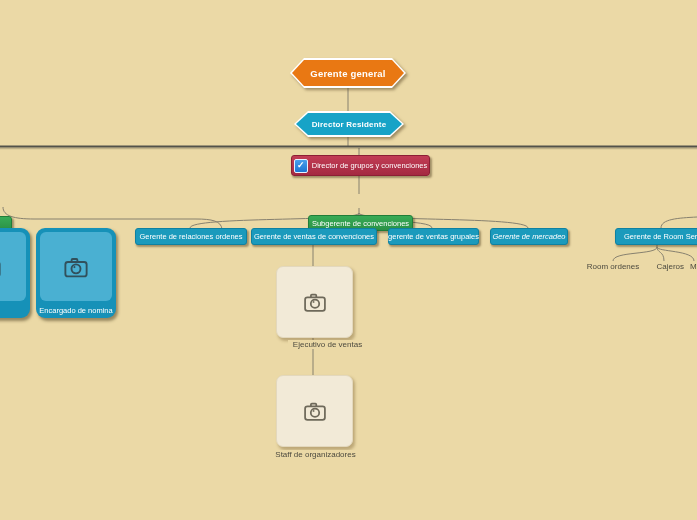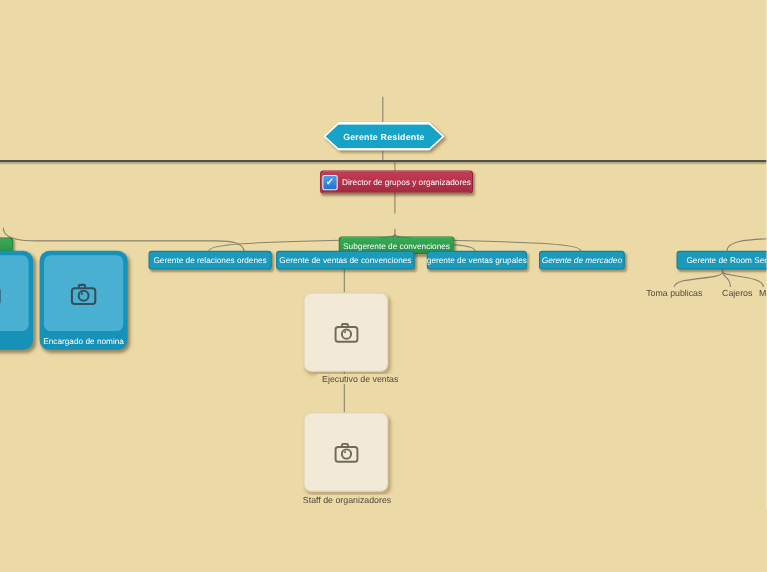--- a/index.html
+++ b/index.html
@@ -61,30 +61,35 @@
       <path d="M697,217 C678,218 661,219 661,228"></path>
       <path d="M657,243 L657,247"></path>
       <path d="M657,247 C657,255 613,251 613,261"></path>
       <path d="M657,247 C657,253 664,251 664,261"></path>
       <path d="M657,247 C657,252 694,250 694,261"></path>
     </g>
     <line x1="0" y1="146.5" x2="697" y2="146.5" stroke="#52524a" stroke-width="2"></line>
     <line x1="0" y1="148.5" x2="697" y2="148.5" stroke="rgba(0,0,0,0.18)" stroke-width="1.5"></line>
   </svg>
 
+  <div class="node hex-wrap" style="left:290px;top:58px;width:116px;height:30px;">
+    <div class="hex-outer">
+      <div class="hex-inner" style="background:#e97813;font-size:9.5px;">Gerente general</div>
+    </div>
+  </div>
 
   <div class="node hex-wrap" style="left:294px;top:111px;width:110px;height:26px;">
     <div class="hex-outer">
-      <div class="hex-inner" style="background:#17a3c7;font-size:8px;">Gerente Residente</div>
+      <div class="hex-inner" style="background:#17a3c7;font-size:8px;">Director Residente</div>
     </div>
   </div>
 
   <div class="node badge red" style="left:291px;top:155px;width:137px;height:19px;">
     <span class="checkbox">✓</span>
-    <span>Director de grupos y organizadores</span>
+    <span>Director de grupos y convenciones</span>
   </div>
 
   <div class="node badge green" style="left:308px;top:194px;width:103px;height:14px;">
     <span>Subgerente de convenciones</span>
   </div>
 
   <div class="node badge green" style="left:-42px;top:195px;width:52px;height:13px;"></div>
 
   <div class="node badge blue" style="left:135px;top:228px;width:110px;height:15px;">
     <span>Gerente de relaciones ordenes</span>
@@ -139,17 +144,17 @@
   <div class="node ccard" style="top:375px;">
     <svg width="28" height="28" viewBox="0 0 24 24" fill="none" stroke="currentColor" stroke-width="1.5">
       <path d="M8.5,8 v-1.6 a0.8,0.8 0 0 1 0.8,-0.8 h3 a0.8,0.8 0 0 1 0.8,0.8 V8"></path>
       <rect x="3.5" y="8" width="17" height="11.5" rx="2"></rect>
       <circle cx="12" cy="13.5" r="3.6"></circle>
       <path d="M10.4,12.6 a2,2 0 0 1 1,-1"></path>
     </svg>
   </div>
   <div class="node node-label" style="left:271px;top:450px;width:85px;">Staff de organizadores</div>
 
-  <div class="node free-label" style="left:583px;top:262px;width:60px;text-align:center;">Toma publicas</div>
+  <div class="node free-label" style="left:583px;top:262px;width:60px;text-align:center;">Room ordenes</div>
   <div class="node free-label" style="left:644px;top:262px;width:40px;text-align:right;">Cajeros</div>
   <div class="node free-label" style="left:690px;top:262px;width:20px;">M</div>
 
 </div>
 
 </body></html>

